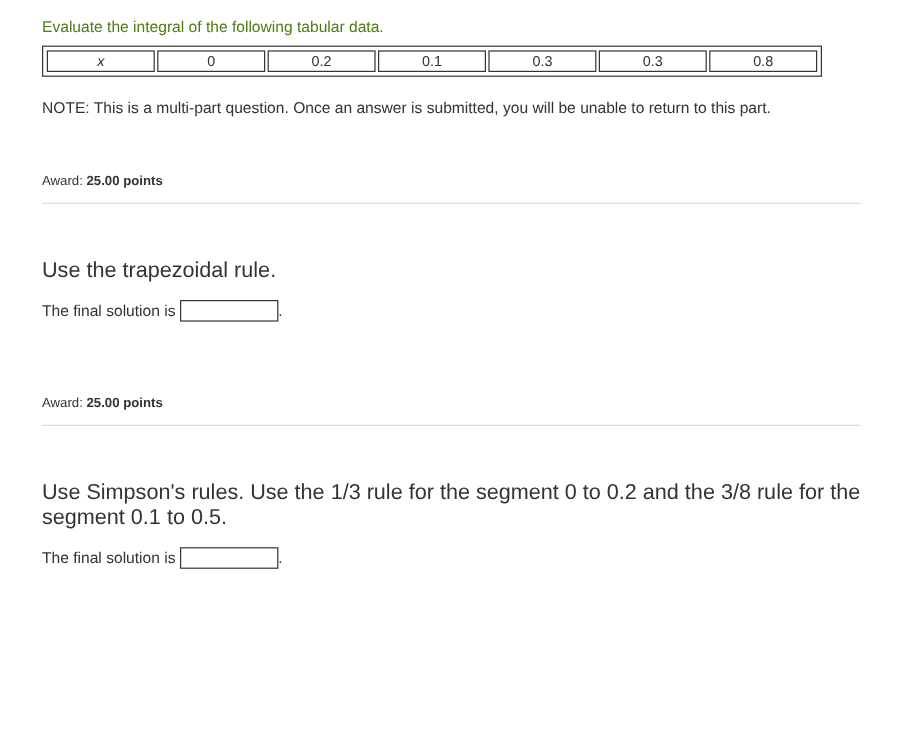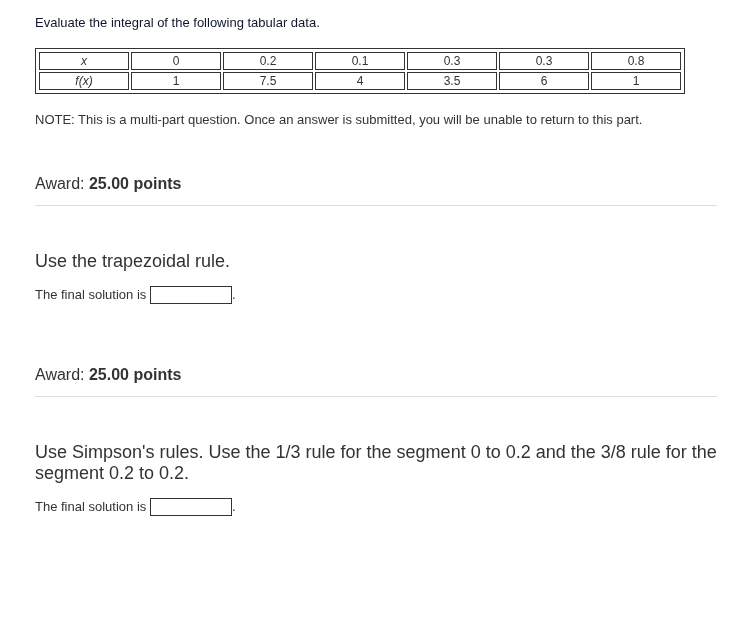--- a/index.html
+++ b/index.html
@@ -10,22 +10,22 @@
     body {
       font-family: Arial, Helvetica, sans-serif;
       font-size: 13px;
       color: #333;
       background: #fff;
       padding: 15px 35px;
       width: 752px;
     }
     .question-text {
       font-size: 13px;
-      color: #0f172a;
-      margin-bottom: 18px;
+      color: #4d7c0f;
+      margin-bottom: 8px;
     }
     .data-table {
       border-collapse: separate;
       border-spacing: 2px;
       margin-bottom: 18px;
       border: 1px solid #333;
       padding: 1px;
     }
     .data-table td {
       border: 1px solid #333;
@@ -36,21 +36,21 @@
     }
     .data-table td.header-cell {
       font-style: italic;
     }
     .note-text {
       font-size: 13px;
       color: #333;
       margin-bottom: 36px;
     }
     .award-bar {
-      font-size: 16px;
+      font-size: 11px;
       color: #333;
       padding: 12px 0;
       border-bottom: 1px solid #ddd;
       margin-bottom: 45px;
     }
     .award-bar .pts {
       font-weight: bold;
     }
     .instruction {
       font-size: 18px;
@@ -83,47 +83,38 @@
   <tbody>
       <tr>
     <td class="header-cell">x</td>
     <td>0</td>
     <td>0.2</td>
     <td>0.1</td>
     <td>0.3</td>
     <td>0.3</td>
     <td>0.8</td>
   </tr>
-  <tr>
-    <td class="header-cell">f(x)</td>
-    <td>1</td>
-    <td>7.5</td>
-    <td>4</td>
-    <td>3.5</td>
-    <td>6</td>
-    <td>1</td>
-  </tr>
 </tbody>
   </table>
 
 <div class="note-text">NOTE: This is a multi-part question. Once an answer is submitted, you will be unable to return to this part.</div>
 
 <div class="award-bar">
   <span>Award: </span><span class="pts">25.00 points</span>
 </div>
 
 <div class="instruction">Use the trapezoidal rule.</div>
 
 <div class="solution-line">
   <span>The final solution is </span><input type="text" class="answer-input" style=""><span>.</span>
 </div>
 
 <div class="award-bar">
   <span>Award: </span><span class="pts">25.00 points</span>
 </div>
 
 <div class="part2">
-  <div class="instruction">Use Simpson's rules. Use the 1/3 rule for the segment 0 to 0.2 and the 3/8 rule for the segment 0.2 to 0.2.</div>
+  <div class="instruction">Use Simpson's rules. Use the 1/3 rule for the segment 0 to 0.2 and the 3/8 rule for the segment 0.1 to 0.5.</div>
 
   <div class="solution-line">
     <span>The final solution is </span><input type="text" class="answer-input" style=""><span>.</span>
   </div>
 </div>
 
 </body></html>

